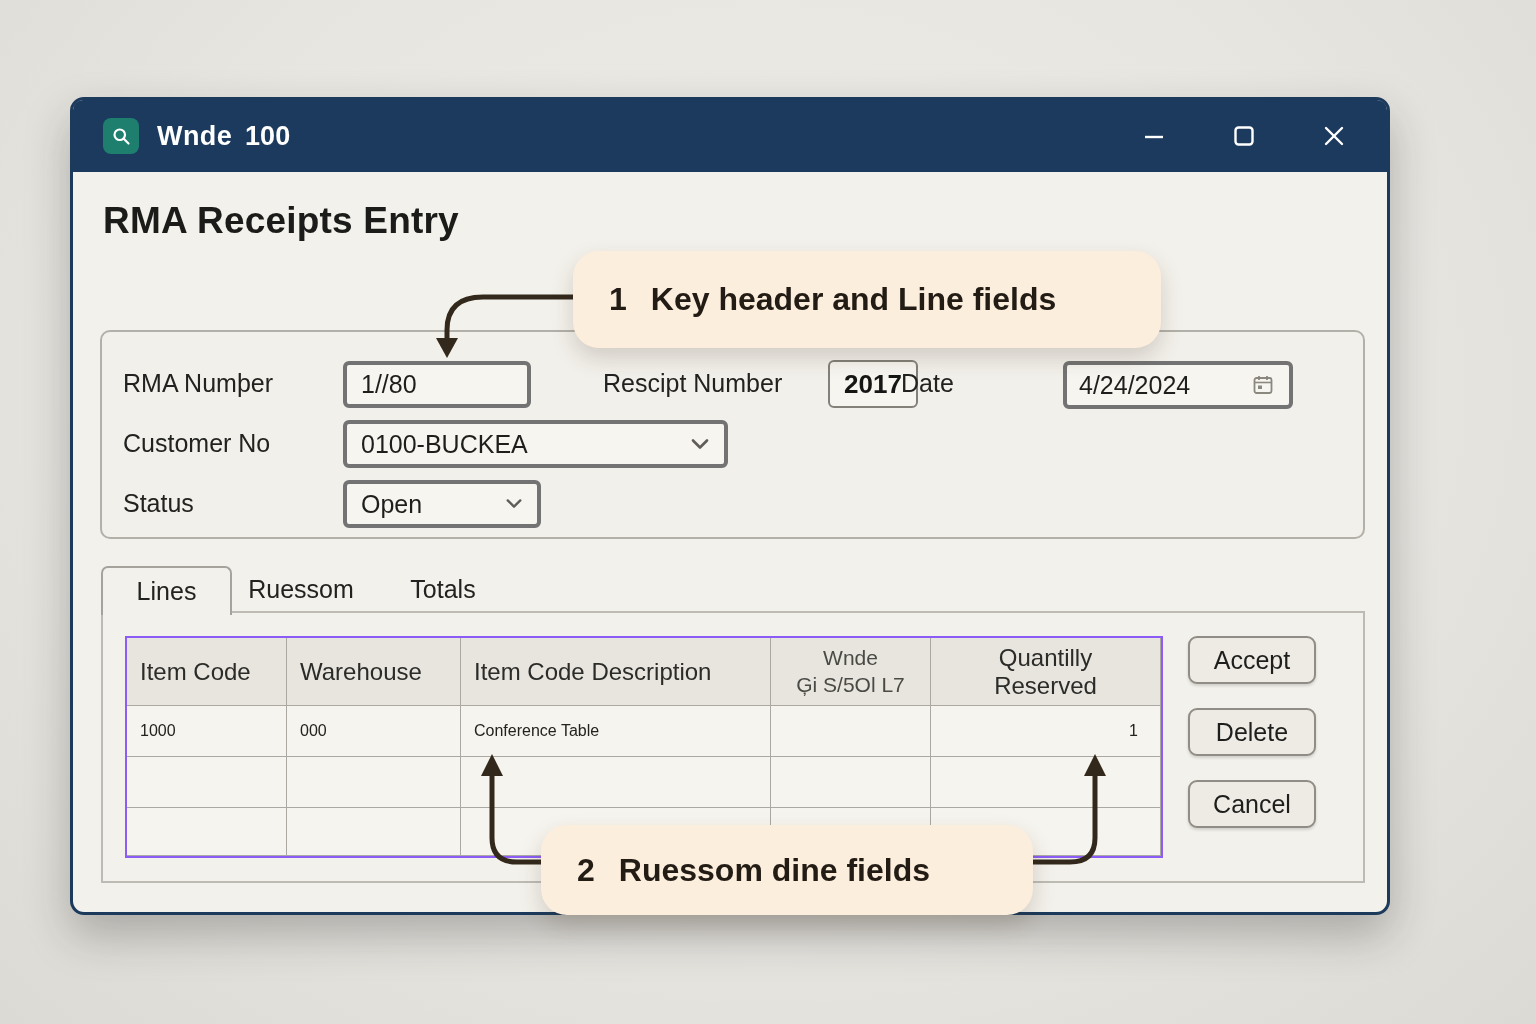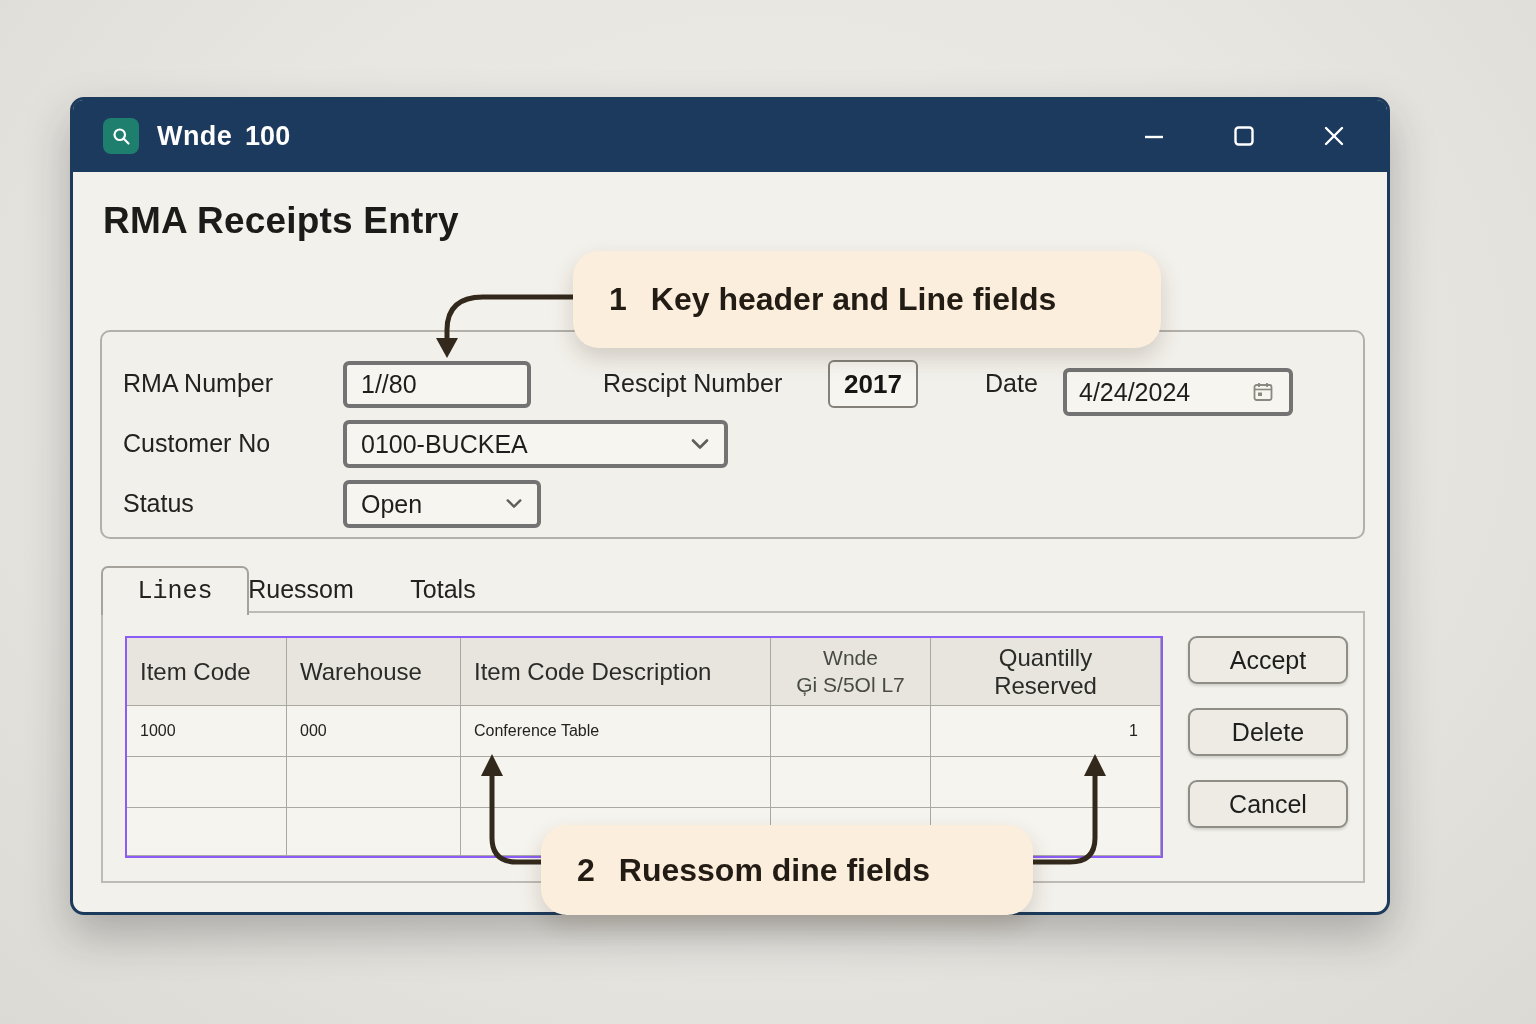--- a/index.html
+++ b/index.html
@@ -66,21 +66,21 @@
   .th, .td { border-right: 1.5px solid #aaa8a0; border-bottom: 1.5px solid #aaa8a0; }
   .th { background: #e7e5de; display: flex; flex-direction: column; justify-content: center; color: #2b2b28; }
   .th-left { padding-left: 13px; align-items: flex-start; font-size: 24px; }
   .th-center { align-items: center; text-align: center; font-size: 24px; line-height: 1.15; }
   .th-garbled { align-items: center; text-align: center; font-size: 21px; color: #4a4a45; line-height: 1.25; }
   .td { display: flex; align-items: center; padding: 0 13px; font-size: 16px; color: #22221f; }
   .td-num { justify-content: flex-end; padding-right: 22px; }
   .th span:empty { display: none; }
 
   .side-btn {
-    position: absolute; left: 1115px; width: 160px; height: 48px;
+    position: absolute; left: 1115px; width: 128px; height: 48px;
     background: #edebe4; border: 2px solid #8f8d85; border-radius: 9px;
     display: flex; align-items: center; justify-content: center;
     font-size: 25px; color: #1e1e1c; box-shadow: 0 2px 3px rgba(0,0,0,0.14);
     cursor: pointer; z-index: 2;
   }
 
   .callout {
     position: absolute; background: #fceedd; border-radius: 26px;
     box-shadow: 0 10px 22px rgba(60,45,25,0.18);
     display: flex; align-items: center; padding: 0 36px;
@@ -133,22 +133,22 @@
     <div class="flabel" style="left:50px; top:269px;">RMA Numþer</div>
     <div class="input" style="left:270px; top:261px; width:188px; height:47px;">
       <span>1//80</span>
     </div>
 
     <div class="flabel" style="left:530px; top:269px;">Rescipt Number</div>
     <div class="value-box" style="left:755px; top:260px; width:90px; height:48px;text-align:center;">
       <span>2017</span>
     </div>
 
-    <div class="flabel" style="left:912px; top:269px;">Date</div>
-    <div class="input" style="left:990px; top:268px; width:230px; height:48px;padding-left:12px;">
+    <div class="flabel" style="left:828px; top:269px;">Date</div>
+    <div class="input" style="left:990px; top:261px; width:230px; height:48px;padding-left:12px;">
       <span>4/24/2024</span>
       <span class="chev">
         <svg width="24" height="24" viewBox="0 0 24 24">
           <rect x="3.5" y="5" width="17" height="15" rx="2" stroke="#8a887f" stroke-width="1.8" fill="none"></rect>
           <line x1="3.5" y1="9.5" x2="20.5" y2="9.5" stroke="#8a887f" stroke-width="1.6"></line>
           <line x1="8" y1="3" x2="8" y2="7" stroke="#8a887f" stroke-width="1.8"></line>
           <line x1="16" y1="3" x2="16" y2="7" stroke="#8a887f" stroke-width="1.8"></line>
           <rect x="7" y="12.5" width="4" height="3.5" fill="#8a887f"></rect>
         </svg>
       </span>
@@ -168,21 +168,21 @@
     <div class="input" style="left:270px; top:380px; width:198px; height:48px;">
       <span>Open</span>
       <span class="chev">
         <svg width="18" height="12" viewBox="0 0 20 13">
             <path d="M3 2.5 L10 9.5 L17 2.5" stroke="#5f5d56" stroke-width="2.6" fill="none" stroke-linecap="round" stroke-linejoin="round"></path>
           </svg>
       </span>
     </div>
 
     <div class="tab-panel"></div>
-    <div class="tab active" style="left:28px; top:466px; width:148px; height:49px;font-family:Liberation Mono, monospace;">
+    <div class="tab active" style="left:28px; top:466px; width:131px; height:49px;">
       <span>Lines</span>
     </div>
     <div class="tab" style="left:163px; top:466px; width:130px; height:46px;">
       <span>Ruessom</span>
     </div>
     <div class="tab" style="left:315px; top:466px; width:110px; height:46px;">
       <span>Totals</span>
     </div>
 
     <div class="grid-table">

